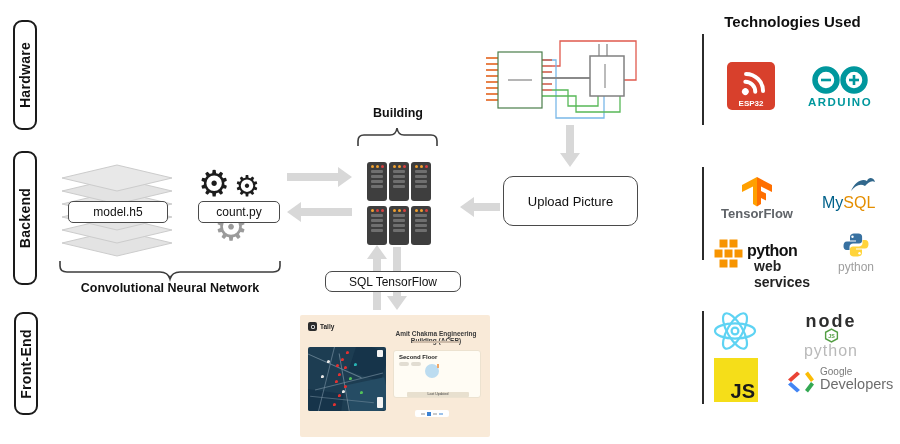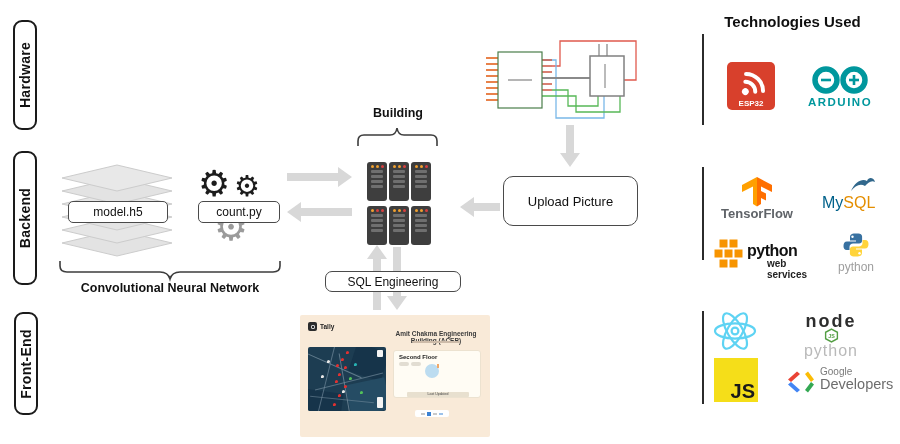--- a/index.html
+++ b/index.html
@@ -184,21 +184,21 @@
       <div class="dot" style="background:#f0a030"></div>
       <div class="dot" style="background:#d84040"></div>
     </div>
   <div class="bar"></div>
     <div class="bar"></div>
     <div class="bar"></div>
     <div class="bar"></div>
 </div>
 
 <div class="node-box" style="left:325px;top:271px;width:136px;height:21px;border-radius:7px;">
-  <span>SQL Engineering</span>
+  <span>SQL TensorFlow</span>
 </div>
 
 <div class="node-box" style="left:503px;top:176px;width:135px;height:50px;border-radius:10px;border-width:1.6px;font-size:13px;">
   <span>Upload Picture</span>
 </div>
 
 <div class="lbl" style="left:700px;top:13px;width:185px;font-size:15px;color:#0f0f0f;">Technologies Used</div>
 <div class="divider" style="top:34px;height:91px;"></div>
 <div class="divider" style="top:167px;height:93px;"></div>
 <div class="divider" style="top:311px;height:93px;"></div>
@@ -243,21 +243,21 @@
       <rect x="9" y="1" width="9" height="9"></rect>
         <rect x="19" y="1" width="9" height="9"></rect>
       <rect x="4" y="11" width="9" height="9"></rect>
         <rect x="14" y="11" width="9" height="9"></rect>
         <rect x="24" y="11" width="9" height="9"></rect>
       <rect x="9" y="21" width="9" height="9"></rect>
         <rect x="19" y="21" width="9" height="9"></rect>
     </g>
   </svg>
   <div class="abs" style="left:37px;top:4px;font-size:16px;font-weight:800;color:#111;letter-spacing:-.5px;">python</div>
-  <div class="abs" style="left:57px;top:20px;font-size:10px;font-weight:700;color:#222;">web services</div>
+  <div class="abs" style="left:44px;top:20px;font-size:14px;font-weight:700;color:#222;">web services</div>
 </div>
 
 <svg class="abs" style="left:843px;top:232px;" width="26" height="26" viewBox="0 0 26 26">
   <path d="M12.5,1.5 c-5,0 -5.5,2 -5.5,4 v3 h6 v1 h-9 c-2.5,0 -3.5,2 -3.5,4.5 c0,2 0.7,4 3.4,4 h2.6 v-3 c0,-2 1.6,-3.5 3.6,-3.5 h6 c1.8,0 3,-1.2 3,-3 v-4 c0,-2 -1.8,-3 -3.6,-3 z" fill="#3871a1"></path>
   <circle cx="9.5" cy="4.8" r="1.2" fill="#ffffff"></circle>
   <path d="M13.5,24.5 c5,0 5.5,-2 5.5,-4 v-3 h-6 v-1 h9 c2.5,0 3.5,-2 3.5,-4.5 c0,-2 -0.7,-4 -3.4,-4 h-2.6 v3 c0,2 -1.6,3.5 -3.6,3.5 h-6 c-1.8,0 -3,1.2 -3,3 v4 c0,2 1.8,3 3.6,3 z" fill="#ffd43b"></path>
   <circle cx="16.5" cy="21.2" r="1.2" fill="#ffffff"></circle>
 </svg>
 <div class="abs" style="left:830px;top:260px;width:52px;text-align:center;font-size:12px;color:#9e9e9e;">python</div>
 

